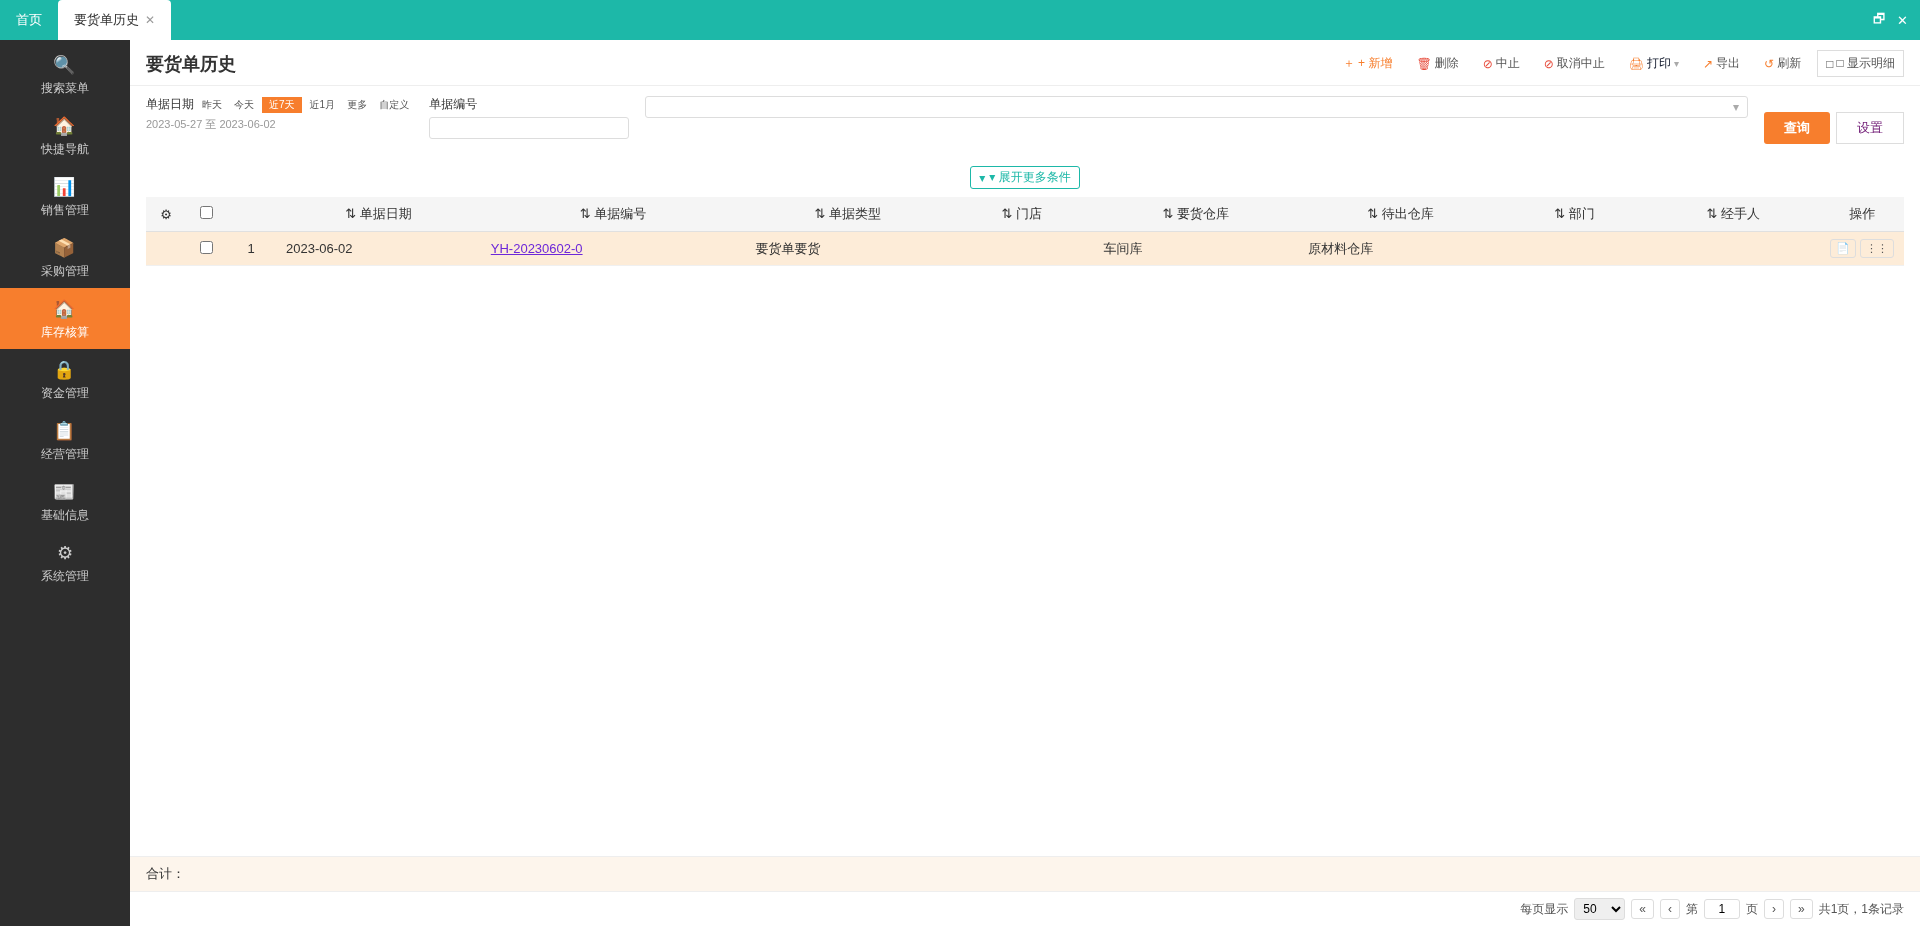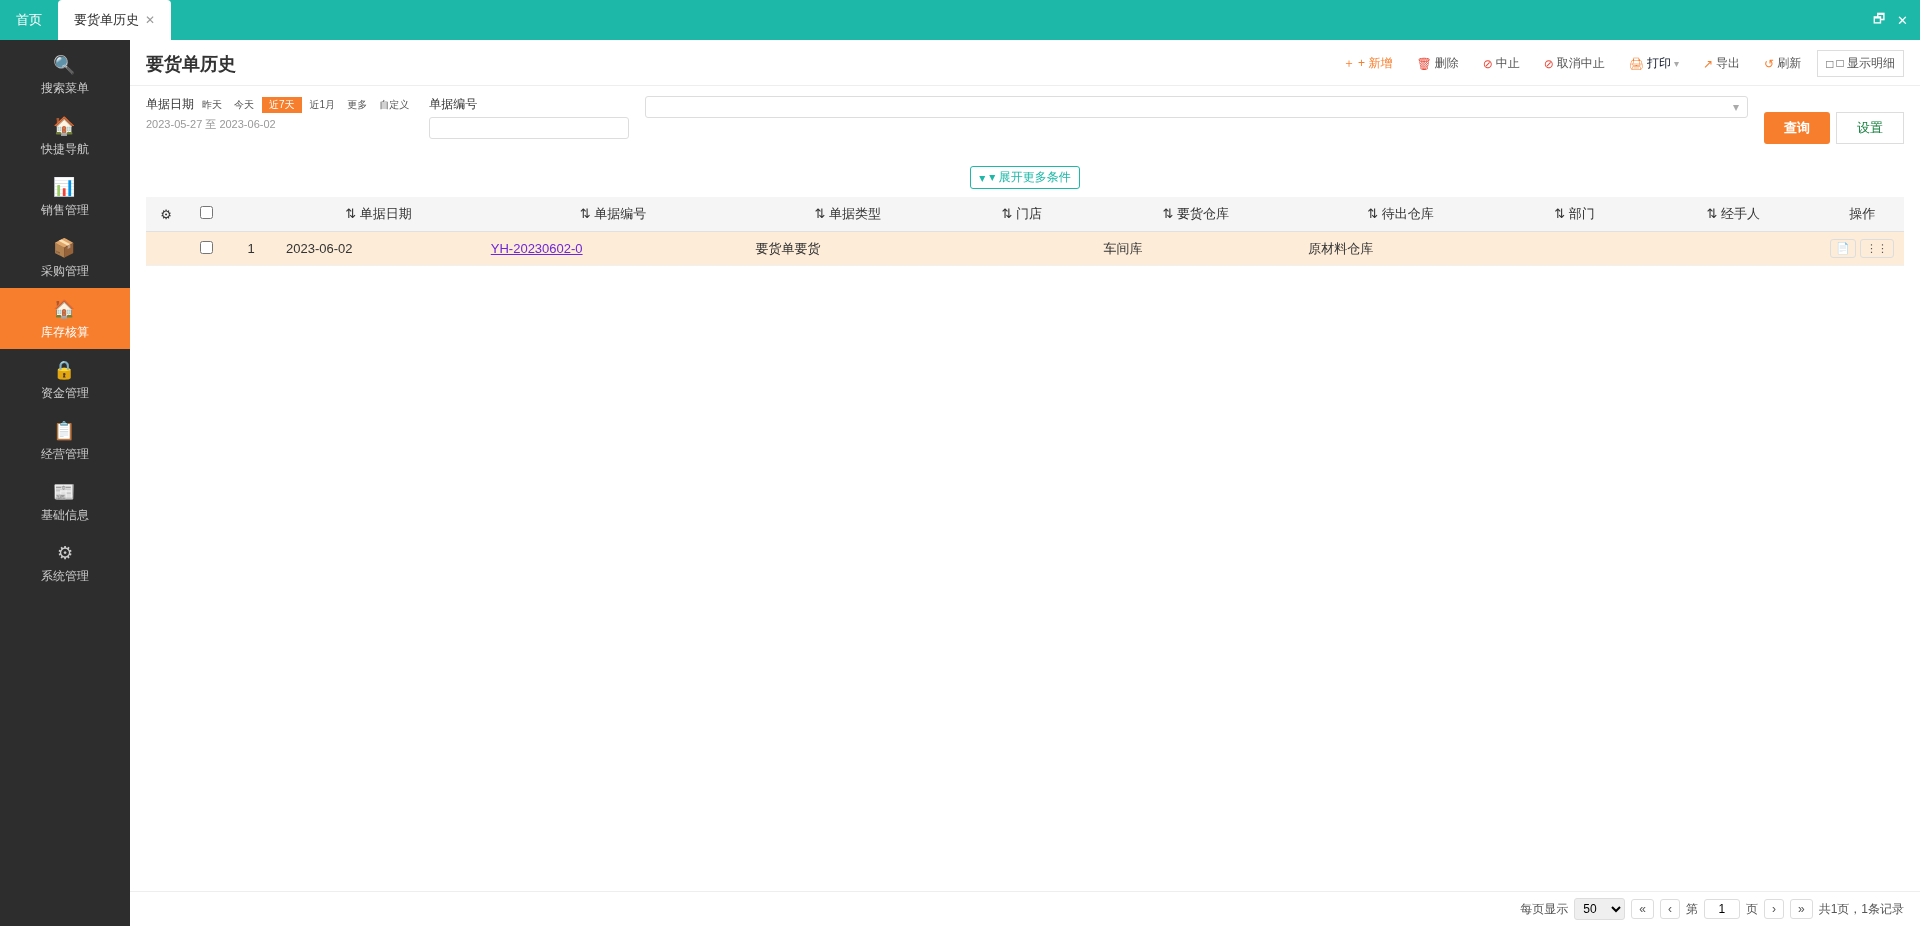--- a/index.html
+++ b/index.html
@@ -201,21 +201,21 @@
       color: white;
       border: none;
       border-radius: 3px;
       padding: 6px 20px;
       cursor: pointer;
       font-size: 13px;
       font-weight: bold;
     }
     .btn-settings {
       background: white;
-      color: #15803d;
+      color: #701a75;
       border: 1px solid #ddd;
       border-radius: 0;
       padding: 6px 20px;
       cursor: pointer;
       font-size: 13px;
     }
 
     
     .table-wrap {
       flex: 1;
@@ -501,20 +501,23 @@
                 <div class="row-actions">
                   <button class="row-action-btn">📄</button>
                   <button class="row-action-btn">⋮⋮</button>
                 </div>
               </td>
             </tr>
           </tbody>
         </table>
       </div>
 
+      <div class="table-footer">
+        <span>合计：</span>
+      </div>
 
       <div class="pagination">
         <span>每页显示</span>
         <select>
           <option>50</option>
           <option>10</option>
           <option>20</option>
           <option>100</option>
         </select>
         <button class="pagination-btn">«</button>

